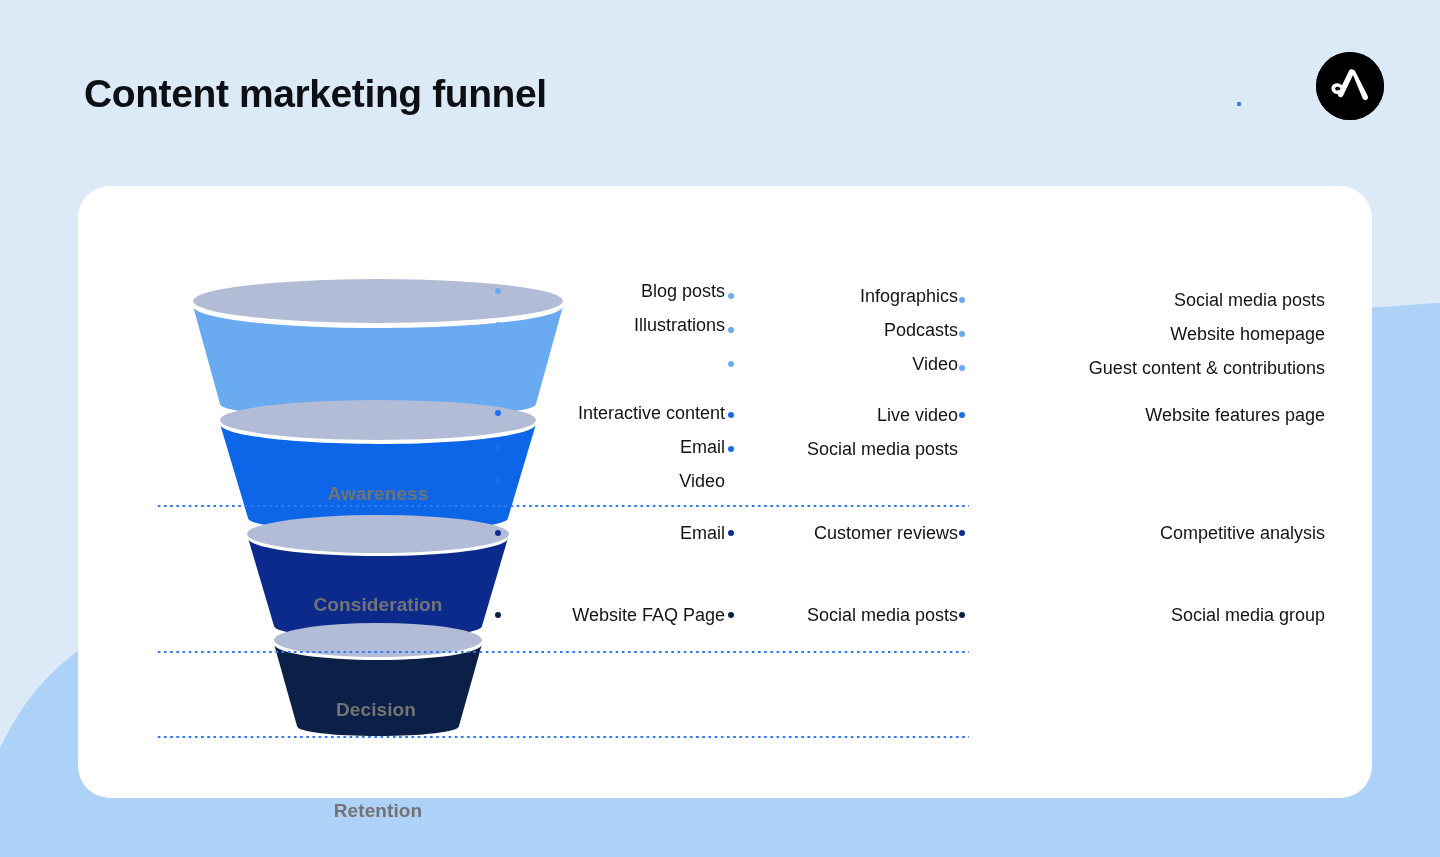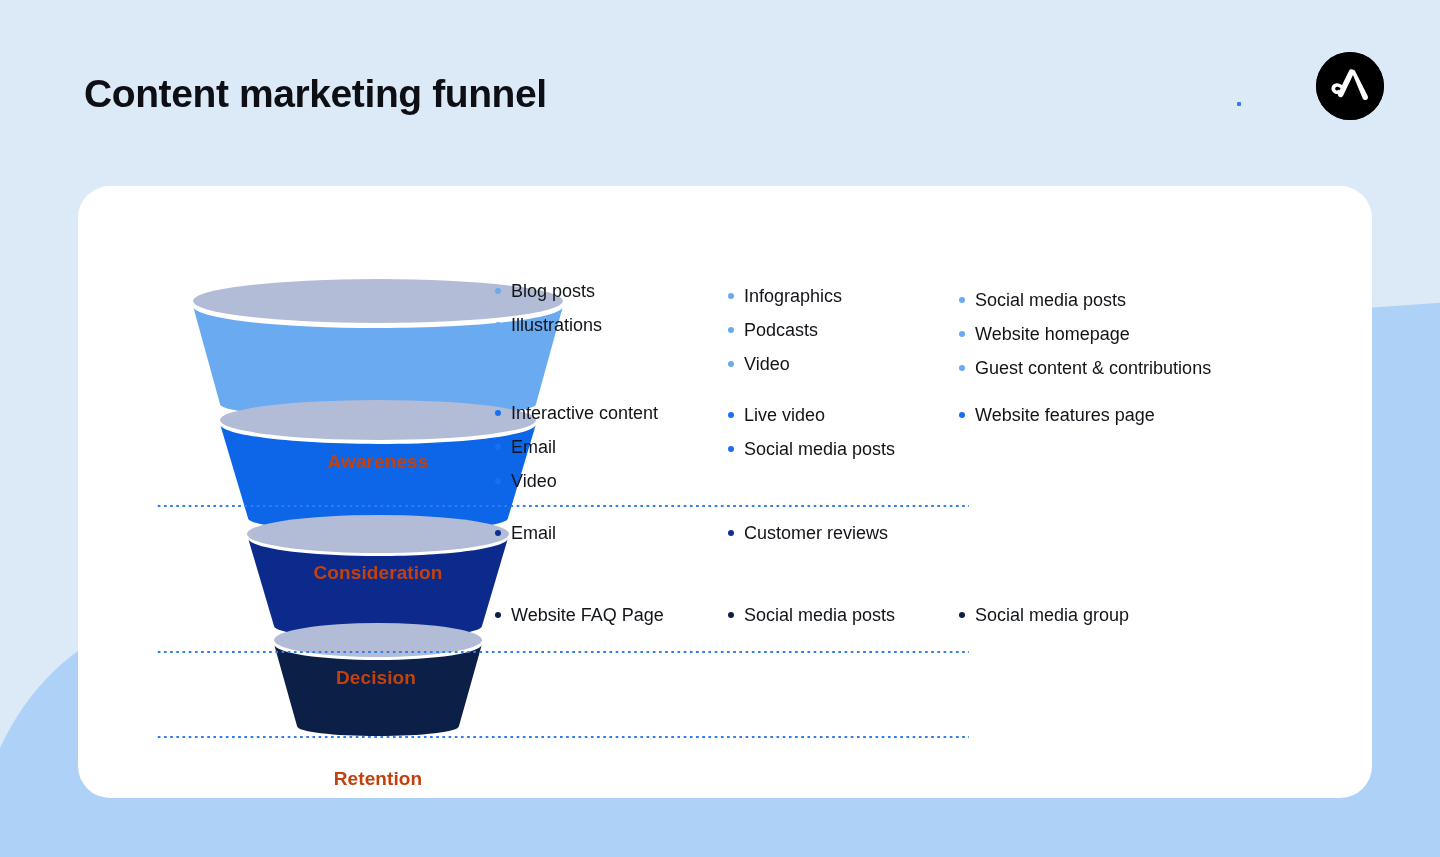--- a/index.html
+++ b/index.html
@@ -99,46 +99,48 @@
   .funnel {
     position: absolute;
     left: 100px;
     top: 90px;
     width: 400px;
     height: 470px;
   }
   .funnel svg { display: block; }
   .funnel-label {
     position: absolute;
-    color: #c2410c;
+    color: #737373;
     font-weight: bold;
     font-size: 19px;
     letter-spacing: 0.1px;
     white-space: nowrap;
     transform: translate(-50%, -50%);
     pointer-events: none;
+    margin-top: 32px;
   }
 
   
   .rows {
     position: absolute;
     left: 417px;
     top: 88px;
     width: 830px;
   }
   .row {
     position: relative;
   }
   .row-cols {
     position: relative;
     height: 100%;
   }
   .col {
     position: absolute;
     top: 0;
+    text-align: right;
   }
   .col-1 { left: 0px;   width: 230px; }
   .col-2 { left: 233px; width: 230px; }
   .col-3 { left: 464px; width: 366px; }
 
   .item {
     position: relative;
     padding-left: 16px;
     font-size: 18px;
     line-height: 34px;
@@ -274,20 +276,23 @@
       </div>
 
       <div class="row row-3">
         <div class="row-cols">
           <div class="col col-1">
             <div class="item"><span class="bullet" style="background:#0e2f91"></span><span>Email</span></div>
           </div>
           <div class="col col-2">
             <div class="item"><span class="bullet" style="background:#0e2f91"></span><span>Customer reviews</span></div>
           </div>
+          <div class="col col-3">
+            <div class="item"><span class="bullet" style="background:#0e2f91"></span><span>Competitive analysis</span></div>
+          </div>
         </div>
       </div>
 
       <div class="row row-4">
         <div class="row-cols">
           <div class="col col-1">
             <div class="item"><span class="bullet" style="background:#0b1f47"></span><span>Website FAQ Page</span></div>
           </div>
           <div class="col col-2">
             <div class="item"><span class="bullet" style="background:#0b1f47"></span><span>Social media posts</span></div>

